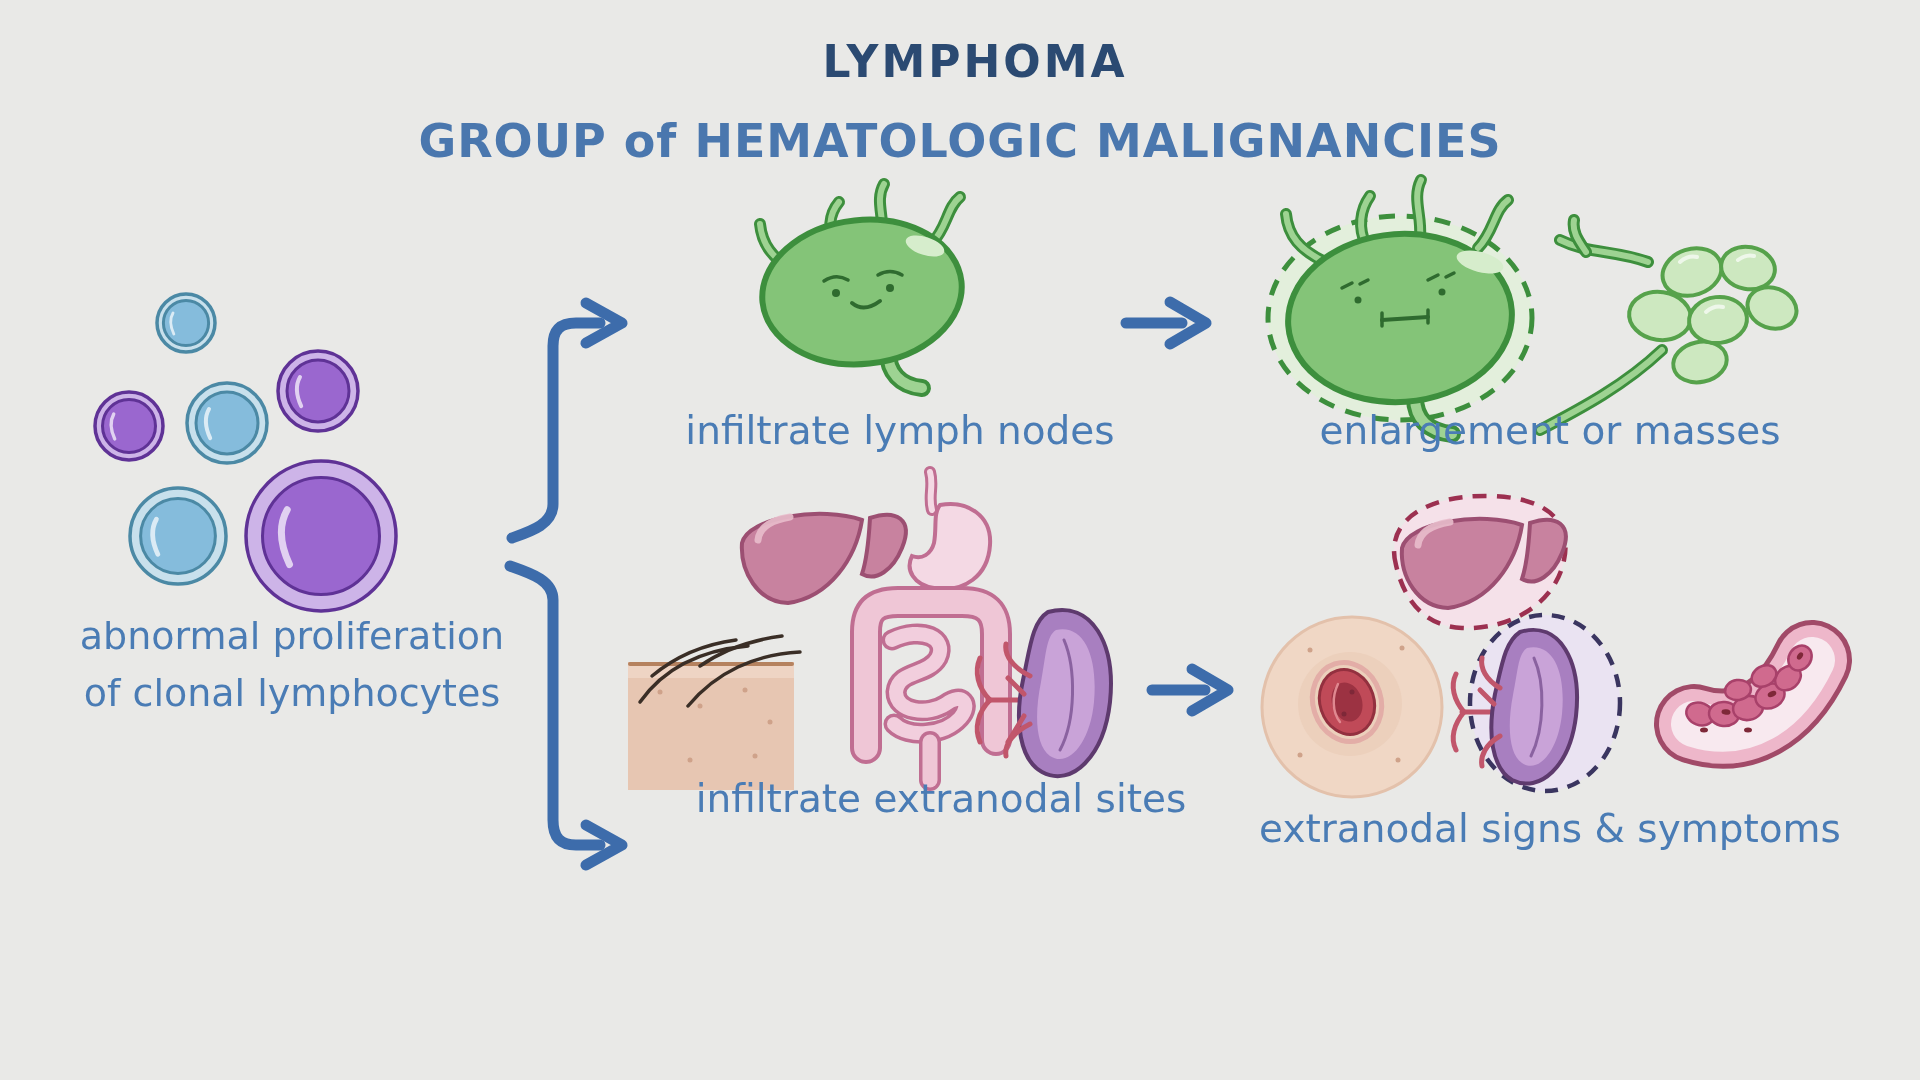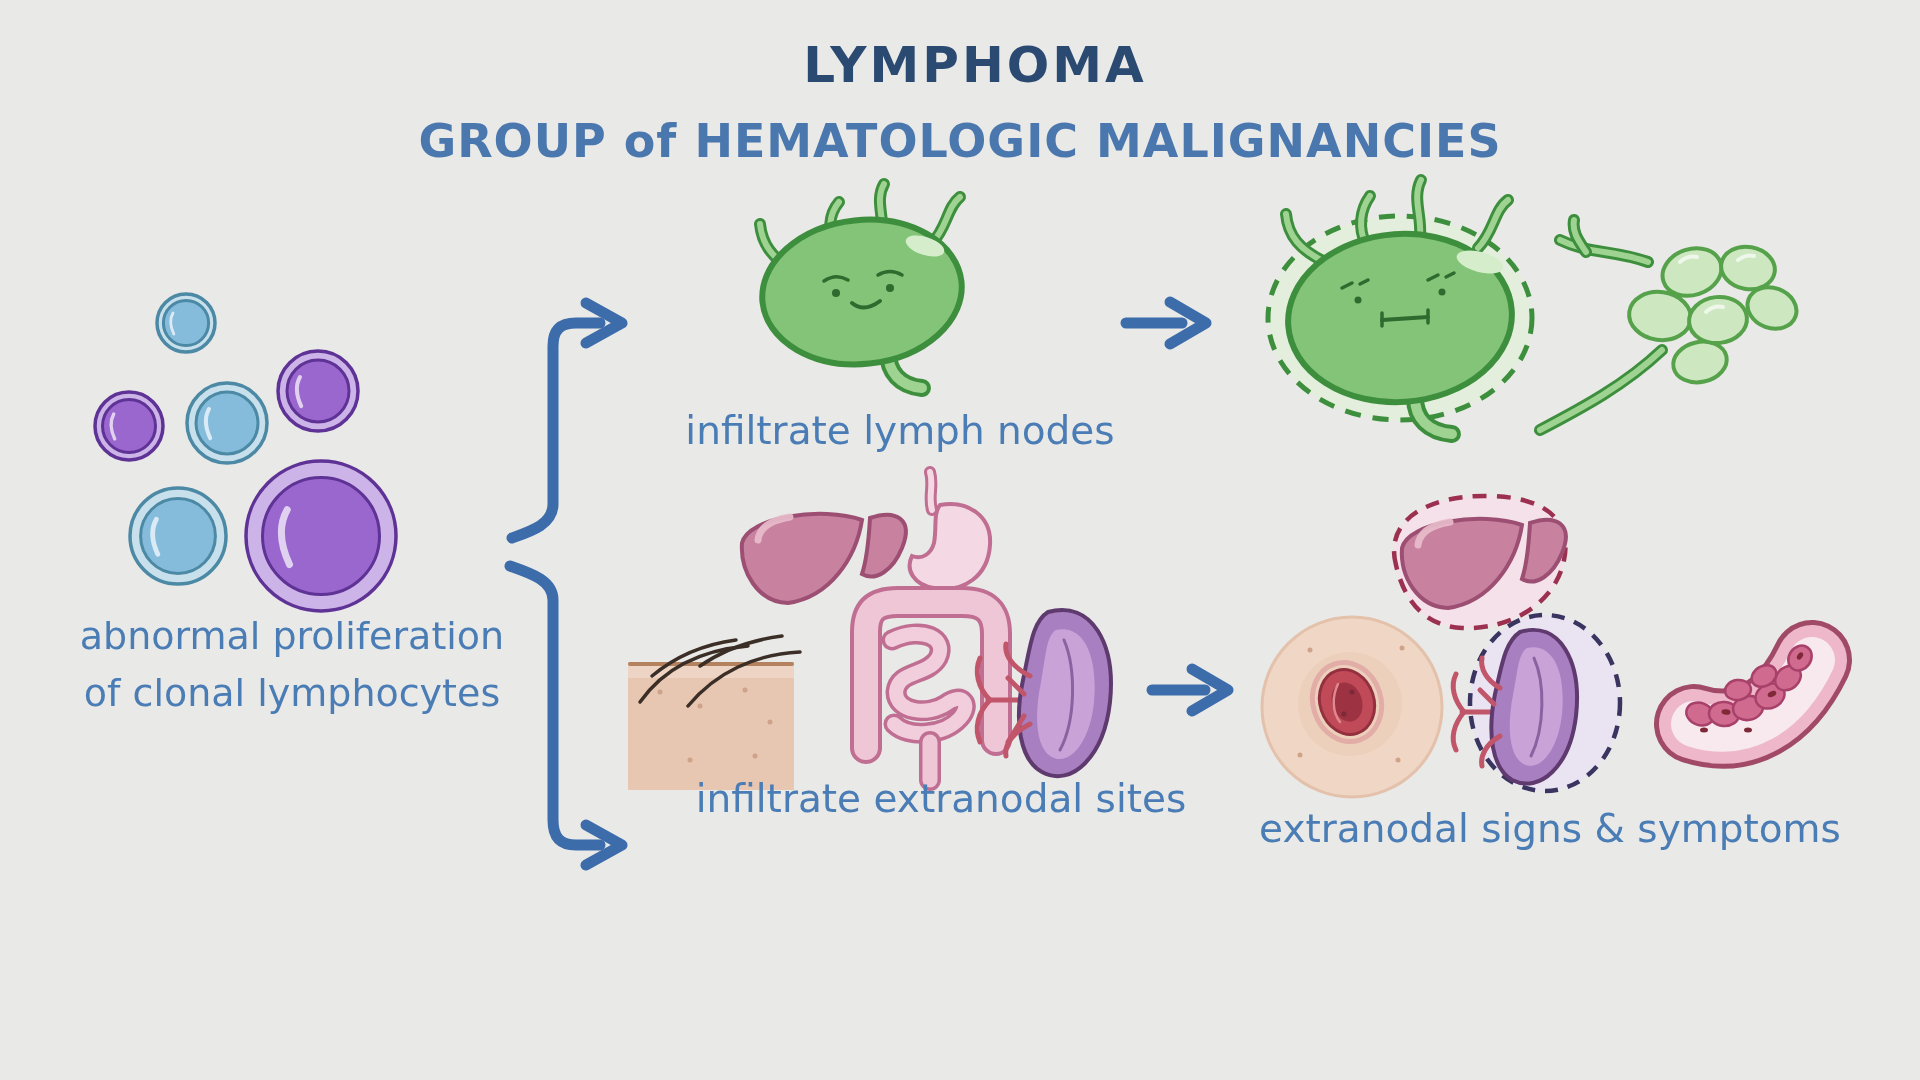--- a/index.html
+++ b/index.html
@@ -1,19 +1,19 @@
 <!DOCTYPE html>
 <html style="--bg: #e9e9e7; --ink-navy: #2b4a72; --ink-blue: #4a77ae; --label-blue: #4a7cb5; --arrow-blue: #3d6cab; --green-dark: #3d8f3d; --green-mid: #84c478; --green-light: #cde8c0; --green-halo: #e3efdc; --cell-blue: #85bcdc; --cell-blue-ring: #c8e0ec; --cell-blue-line: #4b89a5; --cell-purple: #9a67cf; --cell-purple-ring: #cdb4e8; --cell-purple-line: #5f3296; --liver-fill: #c8829f; --liver-line: #9c4f72; --pink-line: #c06e92; --pink-tube: #efc6d6; --skin-fill: #e7c6b2; --spleen-fill: #a87fc0; --spleen-inner: #c9a3d8; --vessel-red: #c1566b; --navel-skin: #f0d7c5; --lesion-red: #b03a4a; --dash-maroon: #9c3050; --dash-navy: #3a3560;"><head>
 <meta charset="utf-8">
 <style>
   html,body{margin:0;padding:0;}
   .stage{position:relative;width:1920px;height:1080px;overflow:hidden;
          background:var(--bg,#e9e9e7);font-family:"DejaVu Sans",sans-serif;}
   .title{position:absolute;left:975px;top:36px;transform:translateX(-50%);
-         font-size:50px;font-weight:bold;letter-spacing:3px;color:var(--ink-navy,#2b4a72);white-space:nowrap;text-align:center;}
+         font-size:44px;font-weight:bold;letter-spacing:3px;color:var(--ink-navy,#2b4a72);white-space:nowrap;text-align:center;}
   .subtitle{position:absolute;left:960px;top:114px;transform:translateX(-50%);
          font-size:46px;font-weight:bold;letter-spacing:1px;color:var(--ink-blue,#4a77ae);white-space:nowrap;text-align:center;}
   .lbl{position:absolute;transform:translateX(-50%);font-size:39px;
        color:var(--label-blue,#4a7cb5);white-space:nowrap;margin-left:23px;}
   .caption{position:absolute;left:292px;top:608px;transform:translateX(-50%);
        font-size:38px;color:var(--label-blue,#4a7cb5);text-align:center;line-height:1.5;white-space:nowrap;}
   svg{position:absolute;left:0;top:0;}
   .arrow{stroke:var(--arrow-blue,#3d6cab);stroke-width:11;fill:none;stroke-linecap:round;stroke-linejoin:round;}
   
   .tail-o{stroke:var(--green-dark,#3d8f3d);stroke-width:12;fill:none;stroke-linecap:round;}
@@ -288,16 +288,17 @@
 
   <div class="title">LYMPHOMA</div>
   <div class="subtitle">GROUP of HEMATOLOGIC MALIGNANCIES</div>
 
   <div class="caption">
     <div>abnormal proliferation</div>
     <div>of clonal lymphocytes</div>
   </div>
 
   <div class="lbl" style="left:877px;top:408px">infiltrate lymph nodes</div>
+  <div class="lbl" style="left:1527px;top:408px">enlargement or masses</div>
   <div class="lbl" style="left:918px;top:776px">infiltrate extranodal sites</div>
   <div class="lbl" style="left:1527px;top:806px">extranodal signs &amp; symptoms</div>
 
 </div>
 
 </body></html>

